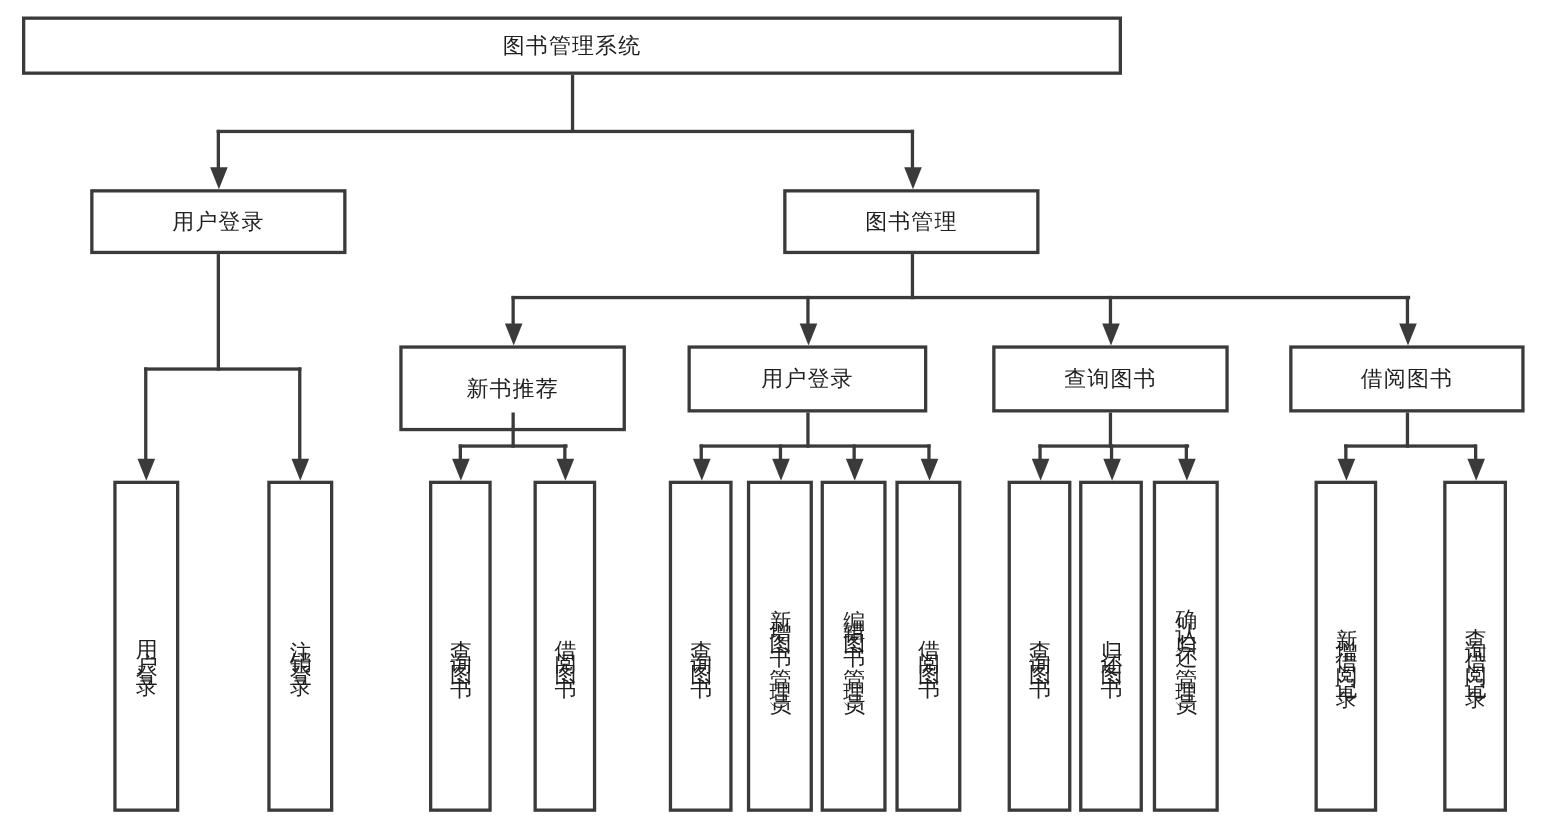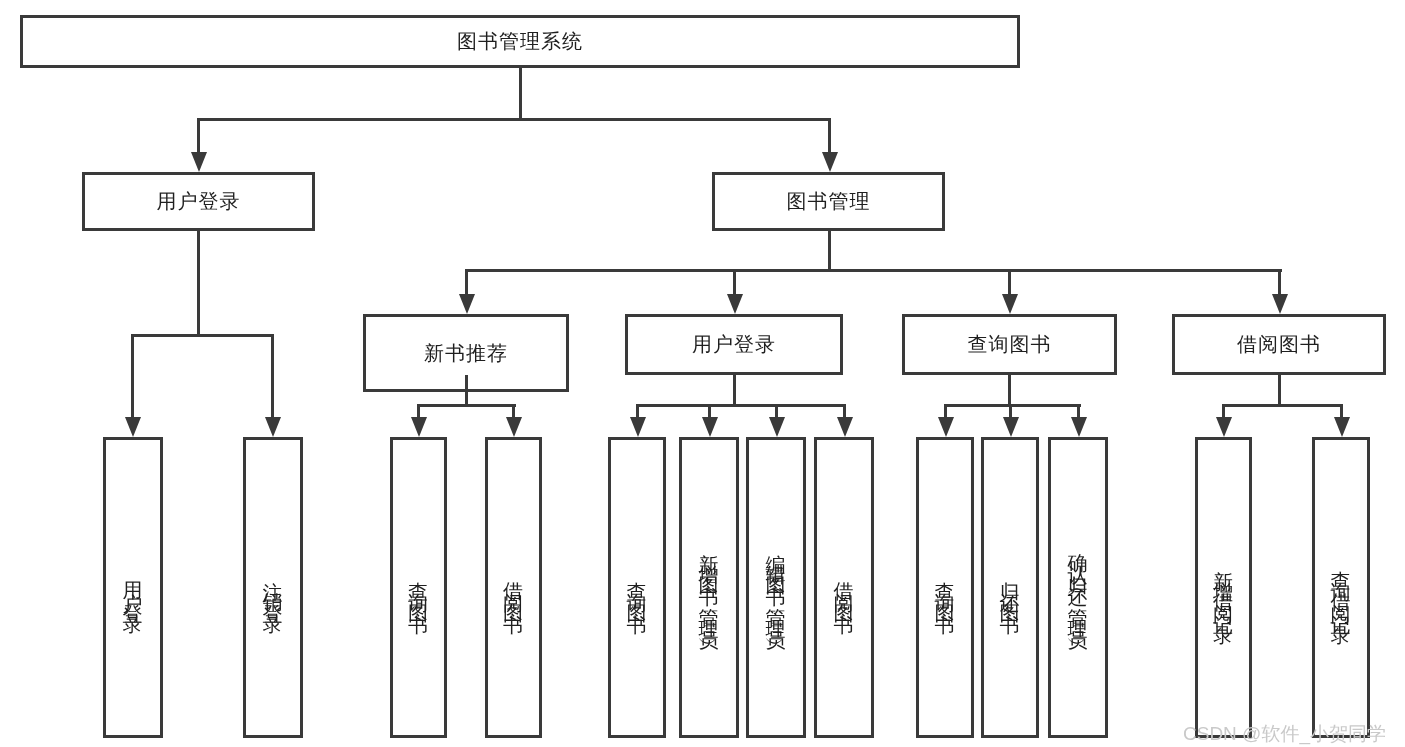--- a/index.html
+++ b/index.html
@@ -182,15 +182,14 @@
     <span>确认归还（管理员）</span>
   </div>
 
   <div class="vnode" style="left:1195px;top:437px;width:57px;height:301px;">
     <span>新增借阅记录</span>
   </div>
   <div class="vnode" style="left:1312px;top:437px;width:58px;height:301px;">
     <span>查询借阅记录</span>
   </div>
 
-  <div class="watermark">CSDN @软件_小贺同学</div>
 
 </div>
 
 </body></html>

